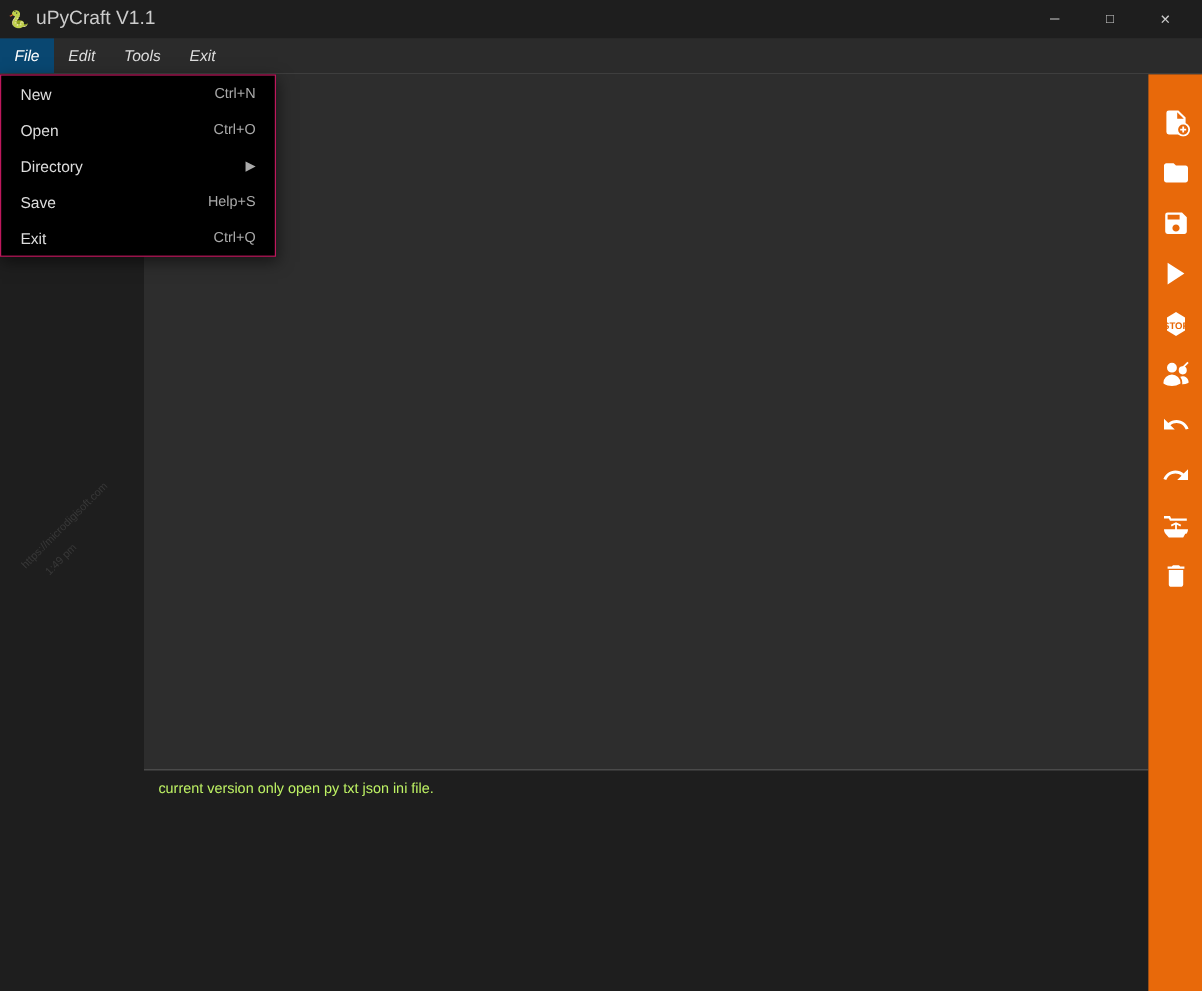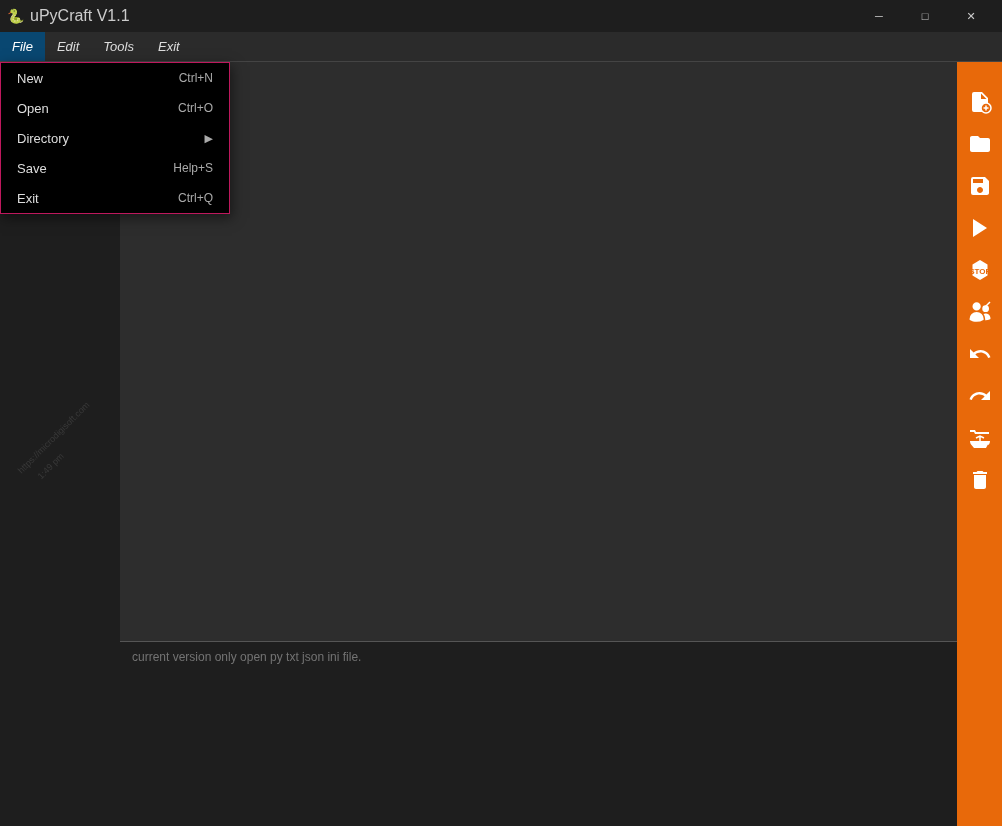--- a/index.html
+++ b/index.html
@@ -129,21 +129,21 @@
     }
     .editor-main {
       flex: 1;
       background: #2d2d2d;
     }
     .editor-bottom {
       height: 185px;
       background: #1e1e1e;
       border-top: 1px solid #555;
       padding: 8px 12px;
-      color: #737373;
+      color: #bef264;
       font-size: 12px;
     }
 
     
     .right-toolbar {
       width: 45px;
       background: #e8690a;
       display: flex;
       flex-direction: column;
       align-items: center;

